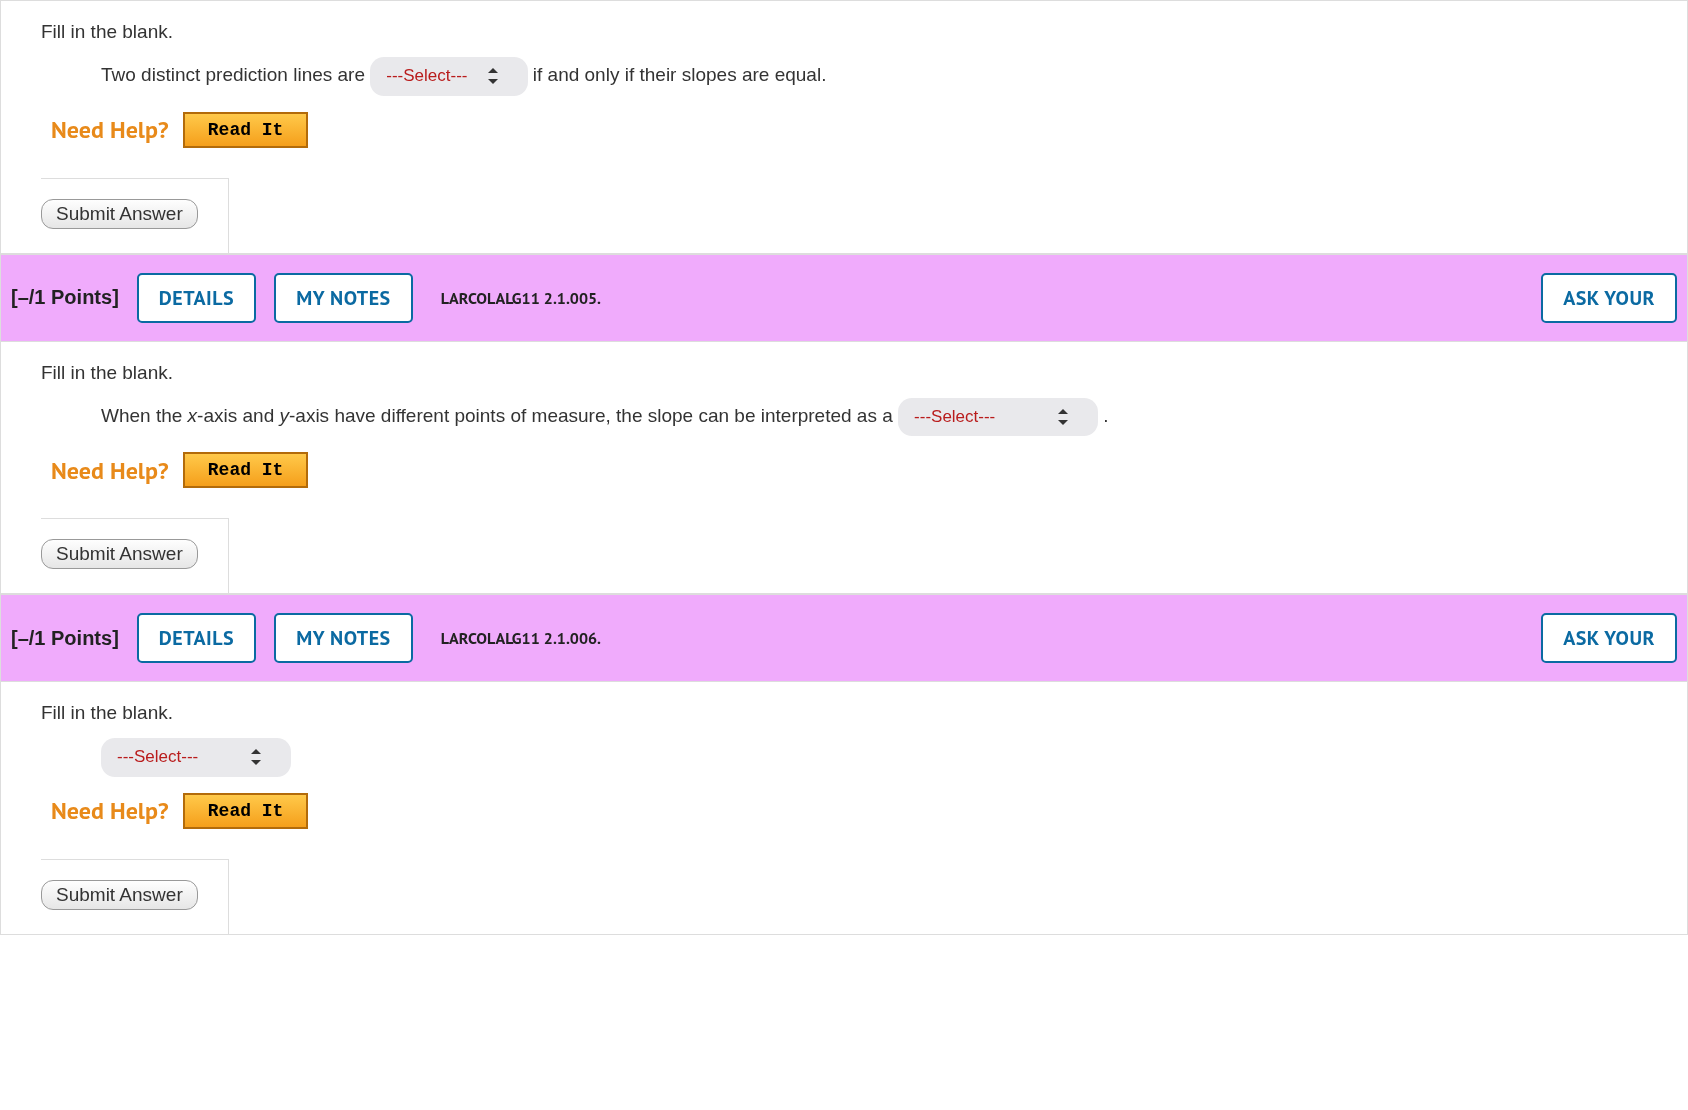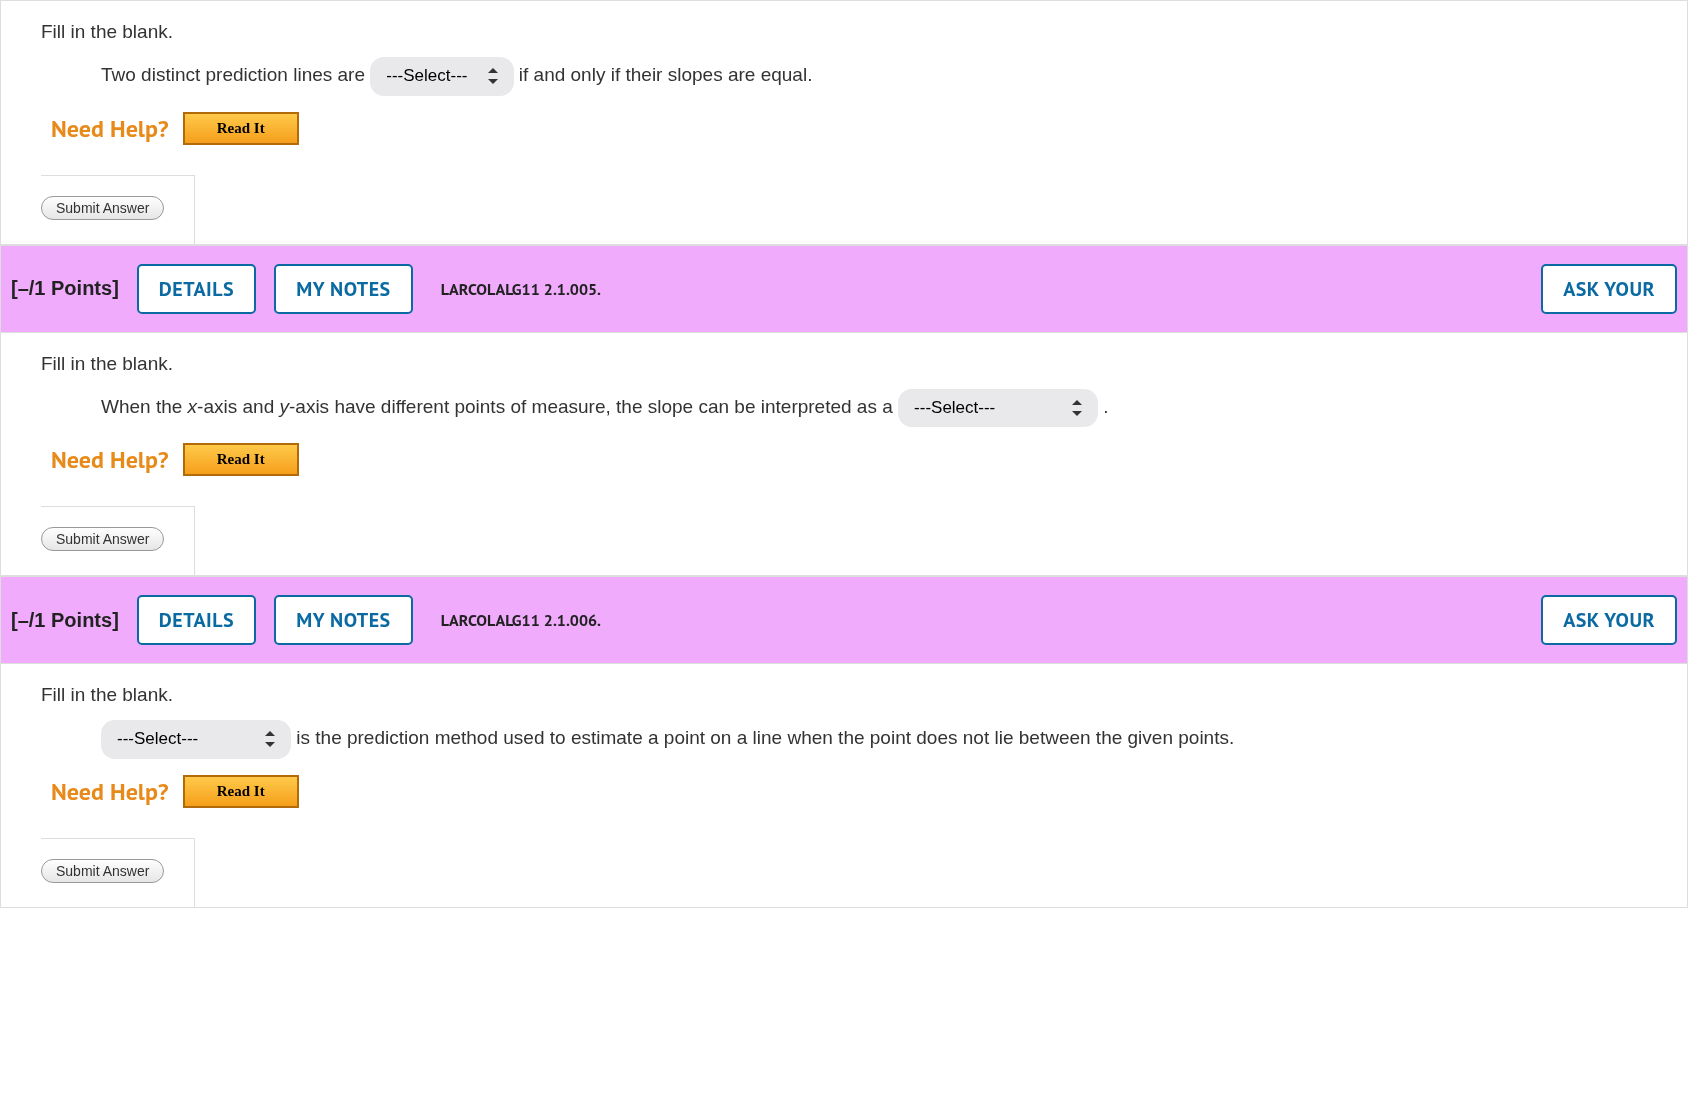--- a/index.html
+++ b/index.html
@@ -52,23 +52,23 @@
   }
   .prompt-line {
     padding-left: 60px;
     line-height: 1.8;
   }
   .select-pill {
     display: inline-flex;
     align-items: center;
     background: #e9e9ec;
     border-radius: 14px;
-    padding: 4px 14px 4px 16px;
+    padding: 4px 28px 4px 16px;
     font-size: 17px;
-    color: #000000;
+    color: #b91c1c;
     cursor: pointer;
     vertical-align: middle;
     gap: 20px;
     min-height: 28px;
   }
   .select-pill.wide { min-width: 200px; justify-content: space-between; }
   .caret {
     display: inline-block;
     position: relative;
     width: 12px;
@@ -96,41 +96,41 @@
     color: #e88a1a;
     font-weight: bold;
     font-size: 24px;
     font-family: "PT Sans", "Segoe UI", sans-serif;
   }
   .read-it-btn {
     background: linear-gradient(#ffc94a, #f59f1b);
     border: 2px solid #b36b0a;
     color: #000;
     font-weight: bold;
-    font-size: 15px;
-    padding: 6px 32px;
-    cursor: pointer;
-    font-family: Liberation Serif, serif;
+    font-size: 18px;
+    padding: 6px 23px;
+    cursor: pointer;
+    font-family: Liberation Mono, monospace;
   }
   .submit-wrap {
     margin-top: 30px;
   }
   .submit-container {
     border-top: 1px solid #ddd;
     border-right: 1px solid #ddd;
     display: inline-block;
     padding: 20px 30px 24px 0px;
     margin-left: 0px;
   }
   .submit-btn {
     background: linear-gradient(#fefefe, #e6e6e6);
     border: 1px solid #999;
     border-radius: 12px;
     padding: 3px 14px;
-    font-size: 14px;
+    font-size: 19px;
     color: #333;
     cursor: pointer;
     font-family: Verdana, Geneva, sans-serif;
   }
   .q-inner {
     padding: 20px 40px 0 40px;
   }
 </style>
 </head>
 <body>
@@ -198,21 +198,20 @@
     <span class="spacer"></span>
     <button class="hdr-btn">ASK YOUR</button>
   </div>
   <div class="q-inner">
     <div class="instruction">Fill in the blank.</div>
     <div class="prompt-line">
       <span class="select-pill wide" style="min-width:190px;">
         <span>---Select---</span>
         <span class="caret"></span>
       </span>
-      <span>is the prediction method used to estimate a point on a line when the point does not lie between the given points.</span>
     </div>
     <div class="need-help-row">
       <span class="need-help-text">Need Help?</span>
       <button class="read-it-btn">Read It</button>
     </div>
     <div class="submit-wrap">
       <div class="submit-container">
         <button class="submit-btn">Submit Answer</button>
       </div>
     </div>

